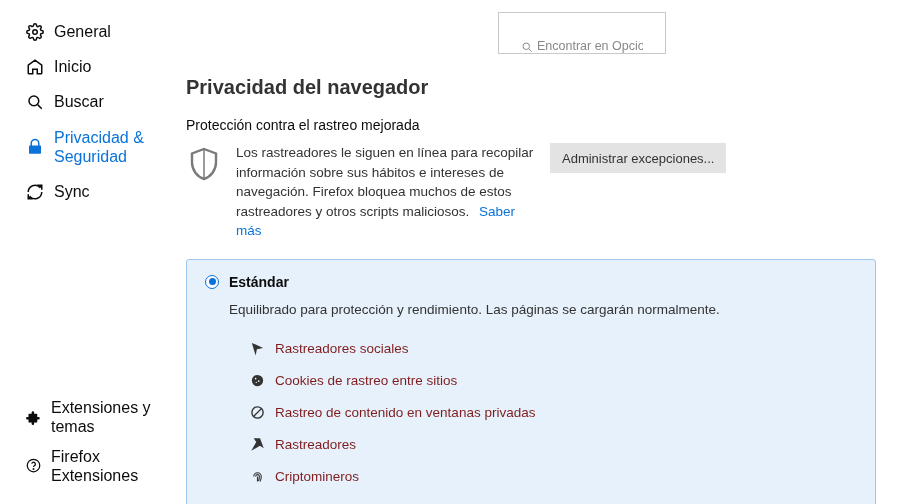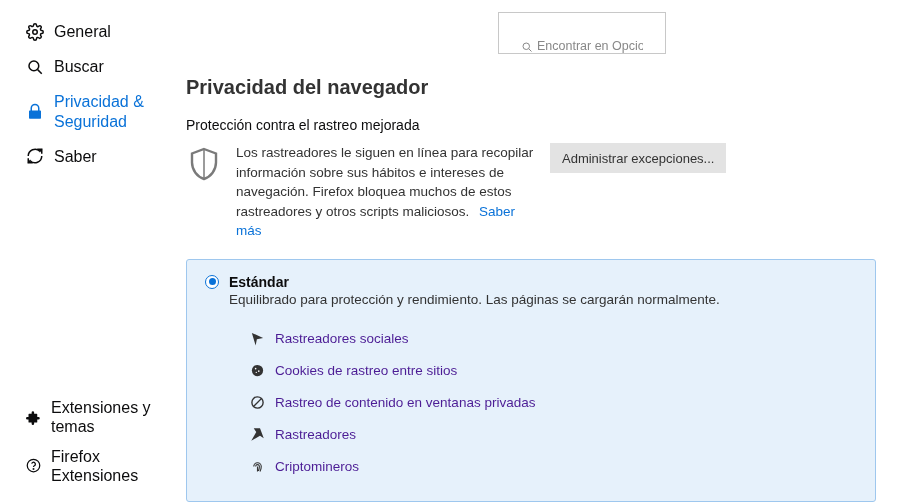--- a/index.html
+++ b/index.html
@@ -83,41 +83,41 @@
   border: 1px solid #c2d8ef;
   border-radius: 3px;
   padding: 14px 18px 18px 18px;
   margin-bottom: 10px;
   position: relative;
 }
 .option-card.selected {
   background: #e6f1fb;
   border-color: #9ec7ee;
 }
-.option-head { display: flex; align-items: center; gap: 10px; margin-bottom: 2px; }
+.option-head { display: flex; align-items: center; gap: 10px; margin-bottom: 12px; }
 .radio {
   width: 14px; height: 14px; border-radius: 50%;
   border: 1.5px solid #9a9a9a; background: #fff;
   display: flex; align-items: center; justify-content: center;
   flex-shrink: 0;
 }
 .radio.checked { border-color: #0a72d8; }
 .radio.checked::after {
   content: ""; width: 7px; height: 7px; border-radius: 50%;
   background: #0a72d8;
 }
 .option-title { font-weight: 700; font-size: 14px; }
 .option-desc { font-size: 13.5px; color: #333; margin-left: 24px; margin-bottom: 16px; }
 
 .feature-list { list-style: none; margin-left: 44px; }
 .feature-list li {
   display: flex; align-items: center; gap: 10px;
   padding: 8px 0;
   font-size: 13.5px;
-  color: #4c1d95;
+  color: #7f1d1d;
 }
 .feature-list .ficon { width: 16px; height: 16px; display:flex; align-items:center; justify-content:center; }
 
 svg { display: block; }
 </style>
 </head>
 <body>
 
 <div class="container">
   <aside class="sidebar">
@@ -127,20 +127,28 @@
           <svg viewBox="0 0 24 24" width="18" height="18" fill="none" stroke="#0c0c0d" stroke-width="2">
               <circle cx="12" cy="12" r="3"></circle>
               <path d="M19.4 15a1.7 1.7 0 0 0 .34 1.87l.06.06a2 2 0 1 1-2.83 2.83l-.06-.06a1.7 1.7 0 0 0-1.87-.34 1.7 1.7 0 0 0-1.03 1.56V21a2 2 0 1 1-4 0v-.09a1.7 1.7 0 0 0-1.11-1.56 1.7 1.7 0 0 0-1.87.34l-.06.06a2 2 0 1 1-2.83-2.83l.06-.06a1.7 1.7 0 0 0 .34-1.87 1.7 1.7 0 0 0-1.56-1.03H3a2 2 0 1 1 0-4h.09a1.7 1.7 0 0 0 1.56-1.11 1.7 1.7 0 0 0-.34-1.87l-.06-.06a2 2 0 1 1 2.83-2.83l.06.06a1.7 1.7 0 0 0 1.87.34H9a1.7 1.7 0 0 0 1.03-1.56V3a2 2 0 1 1 4 0v.09a1.7 1.7 0 0 0 1.03 1.56 1.7 1.7 0 0 0 1.87-.34l.06-.06a2 2 0 1 1 2.83 2.83l-.06.06a1.7 1.7 0 0 0-.34 1.87V9a1.7 1.7 0 0 0 1.56 1.03H21a2 2 0 1 1 0 4h-.09a1.7 1.7 0 0 0-1.56 1.03z"></path>
             </svg>
         </span>
         <span class="label">General</span>
       </div>
       <div class="sidebar-item">
         <span class="icon">
           <svg viewBox="0 0 24 24" width="18" height="18" fill="none" stroke="#0c0c0d" stroke-width="2">
+              <path d="M3 9.5L12 3l9 6.5V20a1 1 0 0 1-1 1h-5v-6H9v6H4a1 1 0 0 1-1-1z"></path>
+            </svg>
+        </span>
+        <span class="label">Inicio</span>
+      </div>
+      <div class="sidebar-item">
+        <span class="icon">
+          <svg viewBox="0 0 24 24" width="18" height="18" fill="none" stroke="#0c0c0d" stroke-width="2">
               <circle cx="10.5" cy="10.5" r="6.5"></circle>
               <line x1="21" y1="21" x2="15.5" y2="15.5"></line>
             </svg>
         </span>
         <span class="label">Buscar</span>
       </div>
       <div class="sidebar-item active">
         <span class="icon">
           <svg viewBox="0 0 24 24" width="18" height="18" fill="#0a72d8">
               <path d="M6 10V7a6 6 0 1 1 12 0v3h1a1 1 0 0 1 1 1v9a1 1 0 0 1-1 1H5a1 1 0 0 1-1-1v-9a1 1 0 0 1 1-1h1zm2 0h8V7a4 4 0 1 0-8 0v3z"></path>
@@ -149,21 +157,21 @@
         <span class="label">Privacidad &amp; Seguridad</span>
       </div>
       <div class="sidebar-item">
         <span class="icon">
           <svg viewBox="0 0 24 24" width="18" height="18" fill="none" stroke="#0c0c0d" stroke-width="2">
               <path d="M21 12a9 9 0 0 1-15.5 6.2L3 21M3 12a9 9 0 0 1 15.5-6.2L21 3"></path>
               <polyline points="3 15 3 21 9 21"></polyline>
               <polyline points="21 9 21 3 15 3"></polyline>
             </svg>
         </span>
-        <span class="label">Saber</span>
+        <span class="label">Sync</span>
       </div>
     </div>
     <div class="sidebar-footer">
       <div class="sidebar-item">
         <span class="icon">
           <svg viewBox="0 0 24 24" width="15" height="15" fill="#0c0c0d">
               <path d="M20 11h-2V7a1 1 0 0 0-1-1h-4V4a2 2 0 1 0-4 0v2H5a1 1 0 0 0-1 1v4H2a2 2 0 1 0 0 4h2v4a1 1 0 0 0 1 1h4v2a2 2 0 1 0 4 0v-2h4a1 1 0 0 0 1-1v-4h2a2 2 0 1 0 0-4z"></path>
             </svg>
         </span>
         <span class="label">Extensiones y temas</span>

